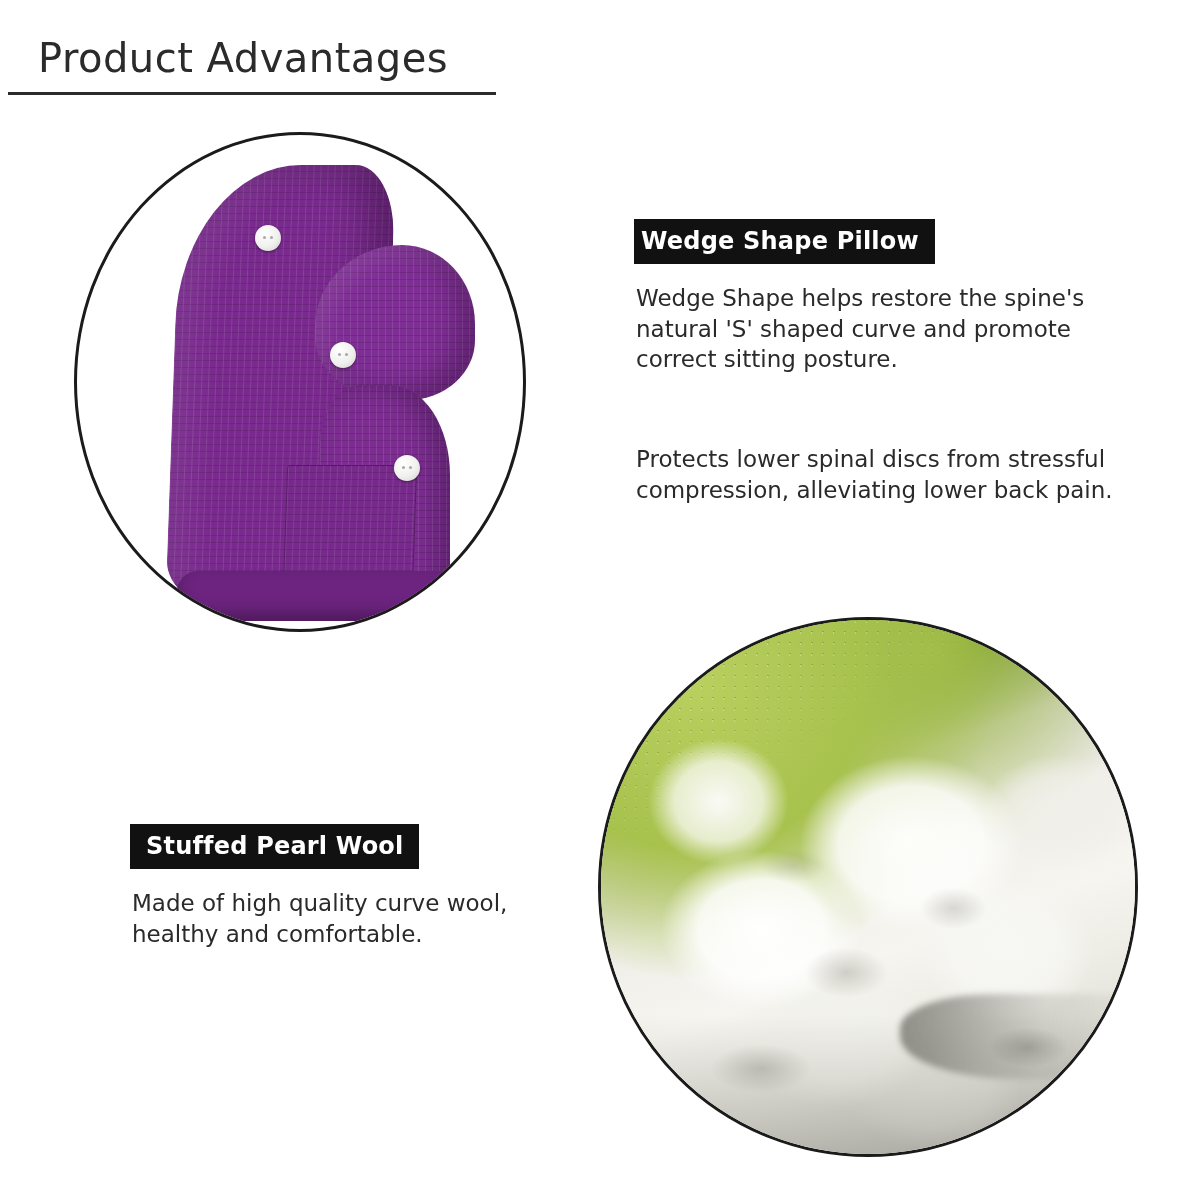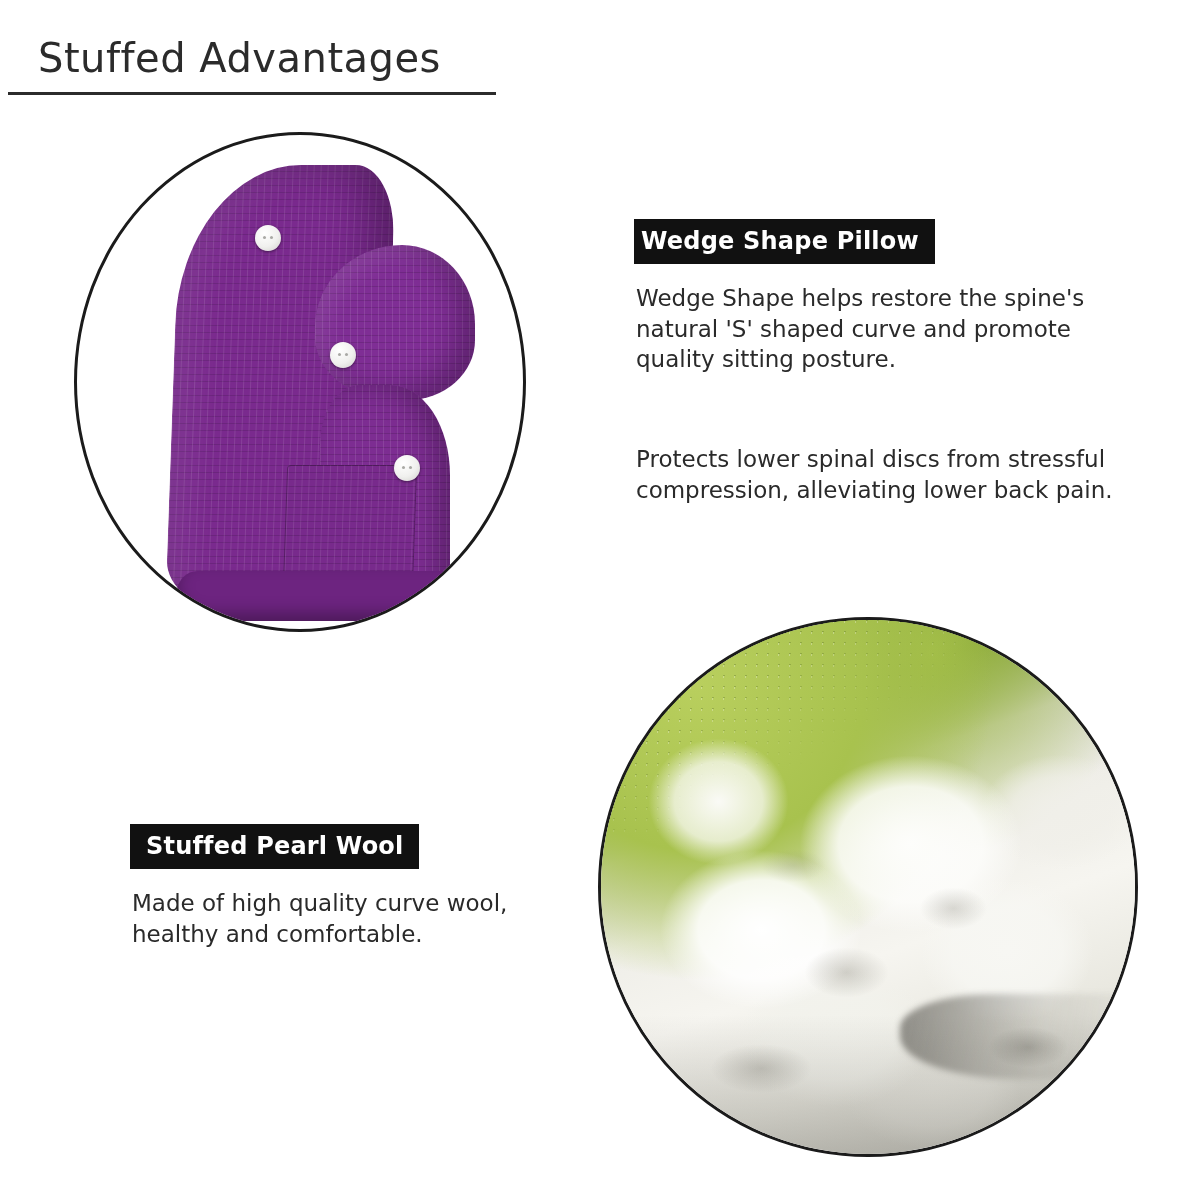--- a/index.html
+++ b/index.html
@@ -245,38 +245,38 @@
   #wedge-tag { left: 634px; top: 219px; padding-left: 7px; }
   #wedge-p1  { left: 636px; top: 283px; width: 500px; }
   #wedge-p2  { left: 636px; top: 396px; width: 510px; margin-top: 48px; }
 
   #wool-tag { left: 130px; top: 824px; }
   #wool-p1  { left: 132px; top: 888px; width: 430px; }
 </style>
 </head>
 <body>
 
-<div class="page-title">Stuffed Advantages</div>
+<div class="page-title">Product Advantages</div>
 <div class="title-rule"></div>
 
 <div class="photo-circle" id="pillow-circle">
   <div class="inner">
     <div class="pillow-body"></div>
     <div class="pillow-head"></div>
     <div class="pillow-body2"></div>
     <div class="pillow-pocket"></div>
     <div class="pillow-base"></div>
     <div class="btn-dot" id="btn1"></div>
     <div class="btn-dot" id="btn2"></div>
     <div class="btn-dot" id="btn3"></div>
   </div>
 </div>
 
 <div class="tag" id="wedge-tag">Wedge Shape Pillow</div>
-<div class="para" id="wedge-p1">Wedge Shape helps restore the spine's natural 'S' shaped curve and promote quality sitting posture.</div>
+<div class="para" id="wedge-p1">Wedge Shape helps restore the spine's natural 'S' shaped curve and promote correct sitting posture.</div>
 <div class="para" id="wedge-p2">Protects lower spinal discs from stressful compression, alleviating lower back pain.</div>
 
 <div class="tag" id="wool-tag">Stuffed Pearl Wool</div>
 <div class="para" id="wool-p1">Made of high quality curve wool, healthy and comfortable.</div>
 
 <div class="photo-circle" id="wool-circle">
   <div class="wool-bg"></div>
   <div class="wool-weave"></div>
   <div class="wool-fluff"></div>
   <div class="wool-shadows"></div>

